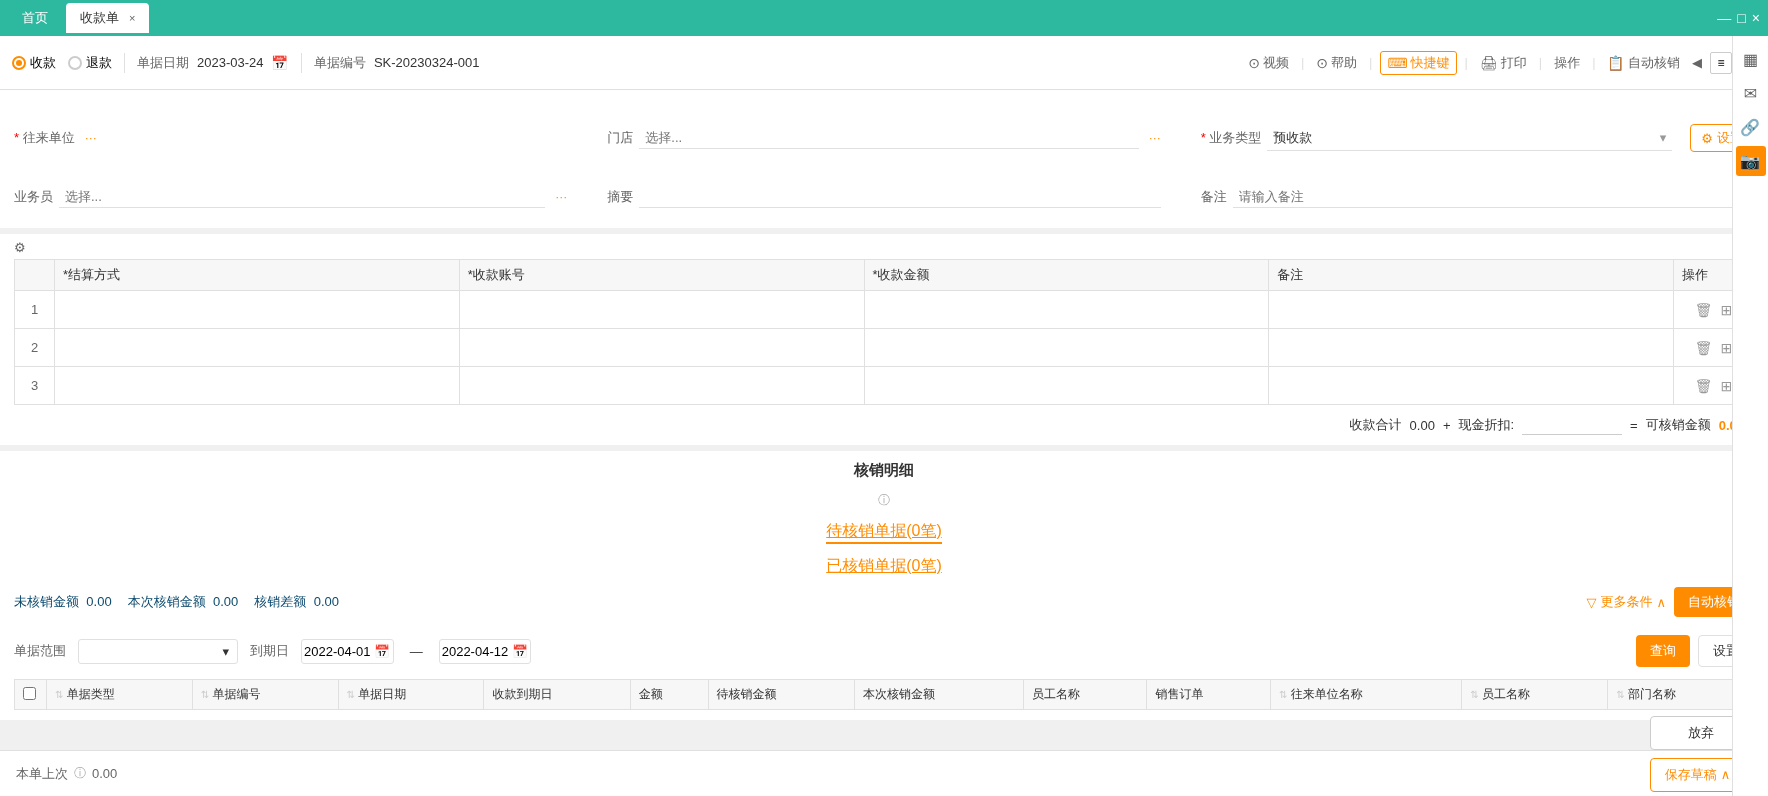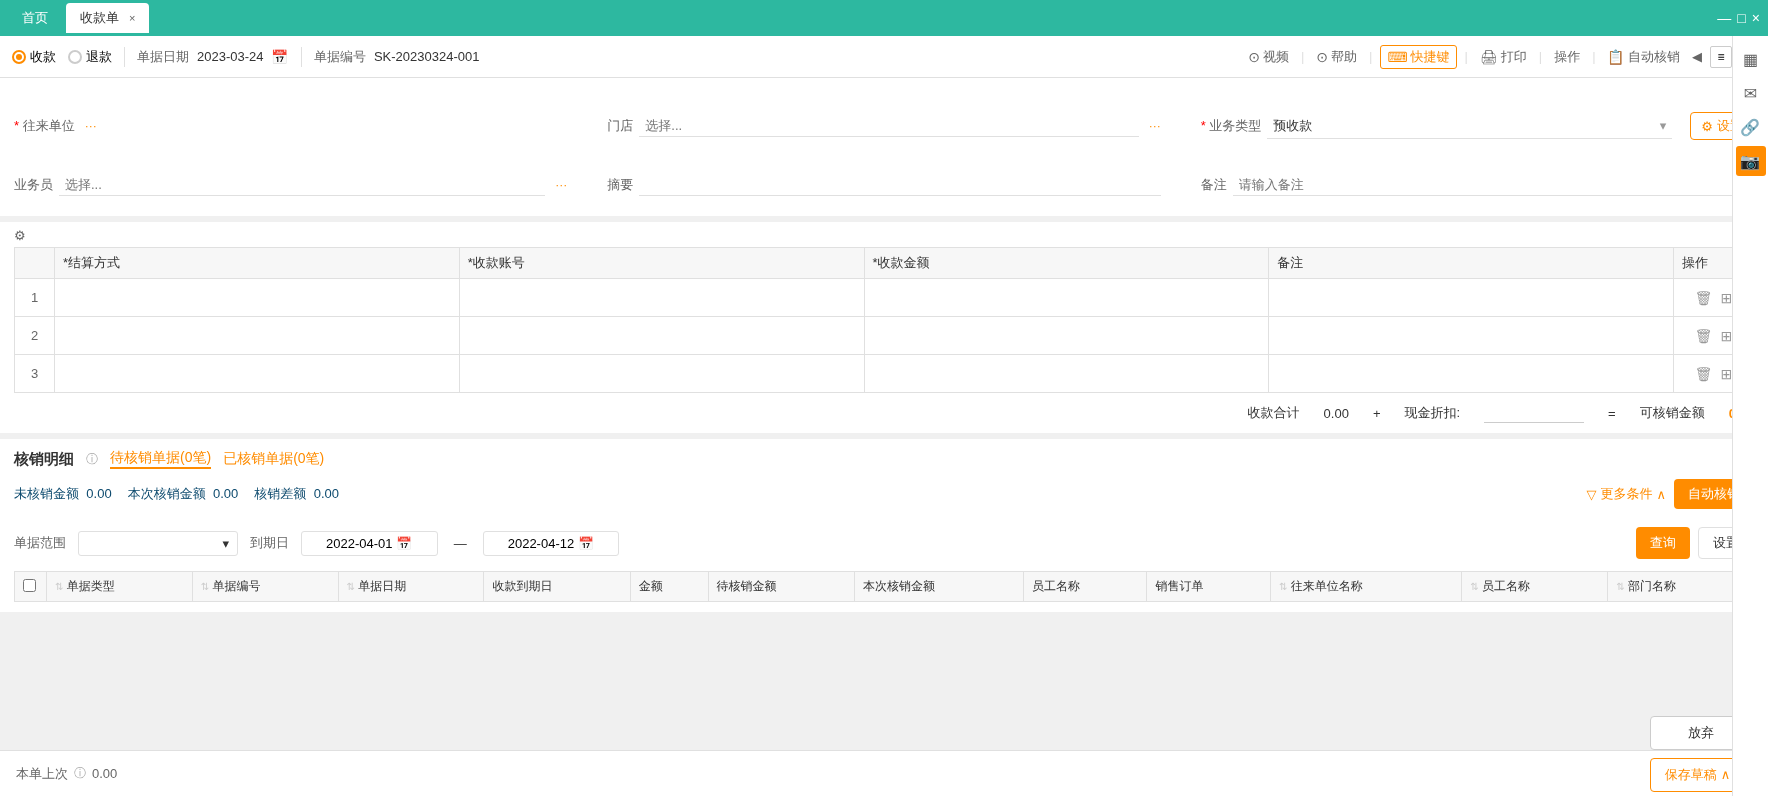--- a/index.html
+++ b/index.html
@@ -16,21 +16,21 @@
     }
     .tab-item.home { background: transparent; }
     .tab-item.active { background: #fff; color: #333; }
     .tab-close { font-size: 11px; color: #666; cursor: pointer; margin-left: 4px; }
     .tab-bar-right { margin-left: auto; display: flex; gap: 6px; }
     .tab-bar-right span { color: #fff; cursor: pointer; font-size: 14px; }
 
     
     .toolbar {
       display: flex; align-items: center; background: #fff; border-bottom: 1px solid #e0e0e0;
-      padding: 6px 12px; gap: 8px; height: 42px;
+      padding: 6px 12px; gap: 8px; height: 54px;
     }
     .radio-group { display: flex; gap: 12px; align-items: center; }
     .radio-item { display: flex; align-items: center; gap: 4px; cursor: pointer; }
     .radio-dot { width: 14px; height: 14px; border-radius: 50%; border: 2px solid #ccc; display: inline-flex; align-items: center; justify-content: center; }
     .radio-dot.checked { border-color: #ff8c00; }
     .radio-dot.checked::after { content: ''; width: 6px; height: 6px; border-radius: 50%; background: #ff8c00; }
     .toolbar-sep { width: 1px; height: 20px; background: #e0e0e0; margin: 0 4px; }
     .toolbar-label { color: #666; }
     .toolbar-value { color: #333; font-weight: 500; }
     .toolbar-icon { color: #666; cursor: pointer; font-size: 14px; }
@@ -73,38 +73,38 @@
       width: 100%; height: 100%; border: none; outline: none; padding: 4px 8px; font-size: 13px;
     }
     .col-idx { width: 40px; text-align: center; color: #666; padding: 6px; }
     .col-op { width: 80px; text-align: center; }
     .op-icons { display: flex; justify-content: center; gap: 8px; }
     .op-icon { color: #999; cursor: pointer; font-size: 14px; }
 
     
     .summary-row {
       display: flex; align-items: center; justify-content: flex-end;
-      padding: 10px 14px; gap: 24px; background: #fff; color: #333;
+      padding: 10px 24px; gap: 8px; background: #fff; color: #333;
     }
     .summary-input { border: none; border-bottom: 1px solid #ccc; width: 100px; padding: 2px 4px; outline: none; }
     .summary-value { color: #ff8c00; font-weight: bold; }
 
     
     .verify-section { background: #fff; padding: 10px 14px; margin-top: 6px; }
-    .verify-header { display: flex; align-items: center; gap: 12px; margin-bottom: 10px; }
+    .verify-header { display: flex; align-items: center; gap: 12px; margin-bottom: 10px; flex-direction: column; }
     .verify-title { font-size: 15px; font-weight: bold; color: #333; }
-    .verify-tab { color: #ff8c00; cursor: pointer; font-size: 14px; }
+    .verify-tab { color: #ff8c00; cursor: pointer; font-size: 16px; text-decoration: underline; }
     .verify-tab.active { border-bottom: 2px solid #ff8c00; }
     .verify-stats { display: flex; align-items: center; gap: 16px; margin-bottom: 10px; }
     .stat-item { color: #666; font-size: 12px; }
     .stat-item span { color: #0c4a6e; }
     .filter-row { display: flex; align-items: center; gap: 12px; padding: 8px 0; }
     .filter-label { color: #666; white-space: nowrap; }
     .filter-select { border: 1px solid #e0e0e0; padding: 4px 8px; border-radius: 3px; color: #333; min-width: 120px; display: flex; align-items: center; justify-content: space-between; cursor: pointer; }
-    .filter-date { border: 1px solid #e0e0e0; padding: 4px 24px; border-radius: 3px; display: flex; align-items: center; gap: 4px; }
+    .filter-date { border: 1px solid #e0e0e0; padding: 4px 2px; border-radius: 3px; display: flex; align-items: center; gap: 4px; }
     .date-sep { color: #333; margin: 0 4px; }
     .filter-right { margin-left: auto; display: flex; align-items: center; gap: 8px; }
     .filter-more { color: #ff8c00; cursor: pointer; font-size: 12px; display: flex; align-items: center; gap: 4px; }
     .auto-btn { background: #ff8c00; color: #fff; border: none; padding: 6px 14px; border-radius: 4px; cursor: pointer; }
     .query-btn { background: #ff8c00; color: #fff; border: none; padding: 6px 14px; border-radius: 4px; cursor: pointer; }
     .set-btn { border: 1px solid #e0e0e0; background: #fff; padding: 6px 14px; border-radius: 4px; cursor: pointer; color: #333; }
 
     
     .bottom-table-wrap { overflow-x: auto; margin-top: 4px; }
     .bottom-table { width: 100%; border-collapse: collapse; }

